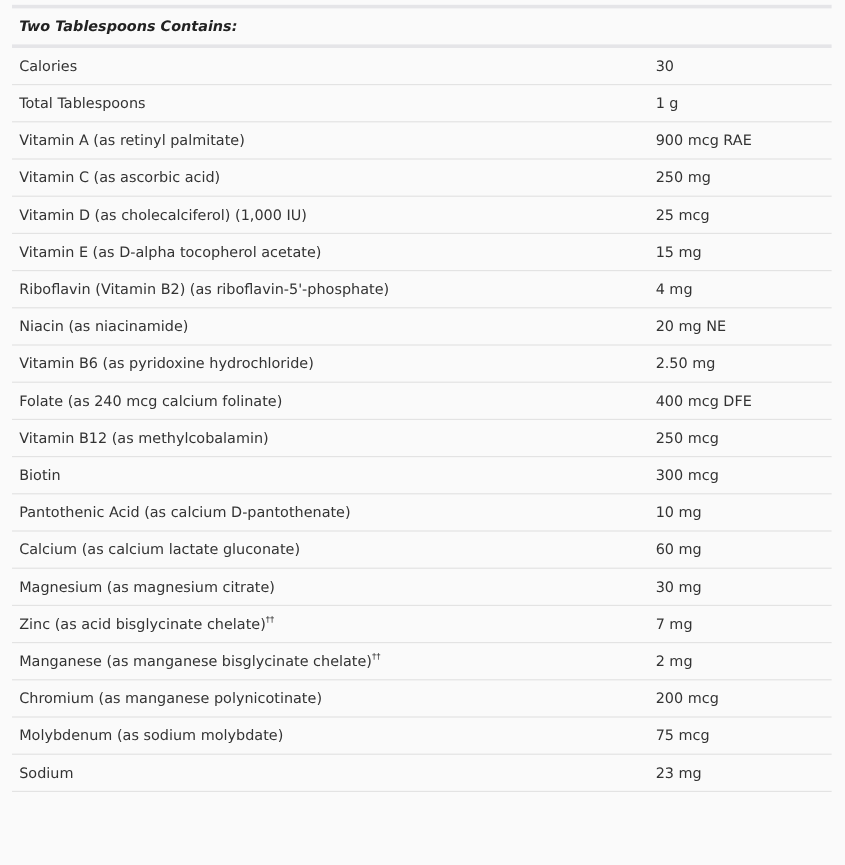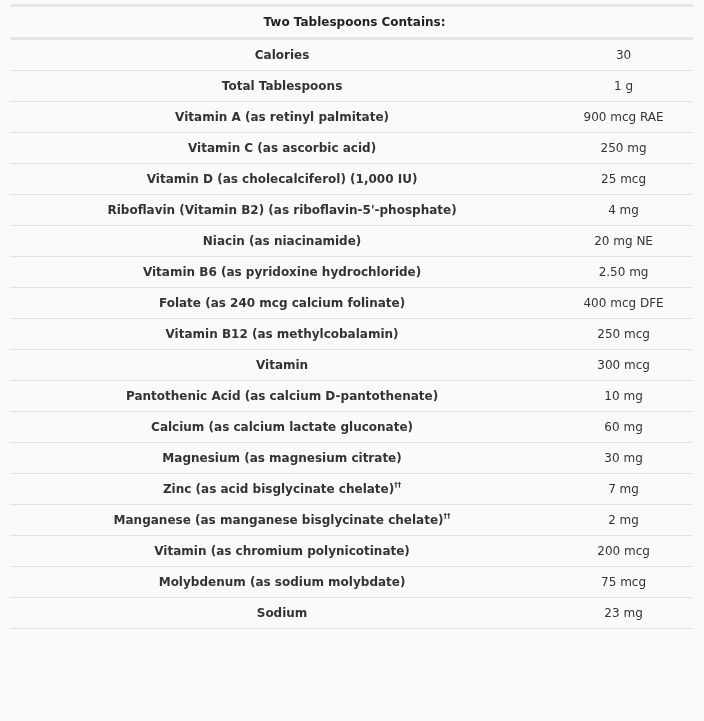--- a/index.html
+++ b/index.html
@@ -17,40 +17,40 @@
     }
     .facts-table {
       position: absolute;
       left: 10px;
       top: 4px;
       width: 683px;
       border-collapse: collapse;
       border-top: 3px solid #e5e5e8;
     }
     .facts-table th {
-      text-align: center;
+      text-align: left;
       font-weight: bold;
       font-size: 12px;
       height: 30px;
       padding: 0 0 0 6px;
       border-bottom: 3px solid #e5e5e8;
       color: #222222;
+      font-style: italic;
     }
     .facts-table td {
       height: 30px;
       padding: 0 6px;
       border-bottom: 1px solid #e3e3e3;
       white-space: nowrap;
     }
     .facts-table td.nutrient {
-      text-align: center;
-      font-weight: bold;
+      text-align: left;
     }
     .facts-table td.amount {
-      text-align: center;
+      text-align: left;
     }
     sup.mark {
       font-size: 7px;
       vertical-align: 6px;
       line-height: 0;
     }
   </style>
 </head>
 <body>
 
@@ -75,41 +75,45 @@
       </tr>
     <tr>
         <td class="nutrient"><span>Vitamin C (as ascorbic acid)</span><sup class="mark"></sup></td>
         <td class="amount">250 mg</td>
       </tr>
     <tr>
         <td class="nutrient"><span>Vitamin D (as cholecalciferol) (1,000 IU)</span><sup class="mark"></sup></td>
         <td class="amount">25 mcg</td>
       </tr>
     <tr>
+        <td class="nutrient"><span>Vitamin E (as D-alpha tocopherol acetate)</span><sup class="mark"></sup></td>
+        <td class="amount">15 mg</td>
+      </tr>
+    <tr>
         <td class="nutrient"><span>Riboflavin (Vitamin B2) (as riboflavin-5'-phosphate)</span><sup class="mark"></sup></td>
         <td class="amount">4 mg</td>
       </tr>
     <tr>
         <td class="nutrient"><span>Niacin (as niacinamide)</span><sup class="mark"></sup></td>
         <td class="amount">20 mg NE</td>
       </tr>
     <tr>
         <td class="nutrient"><span>Vitamin B6 (as pyridoxine hydrochloride)</span><sup class="mark"></sup></td>
         <td class="amount">2.50 mg</td>
       </tr>
     <tr>
         <td class="nutrient"><span>Folate (as 240 mcg calcium folinate)</span><sup class="mark"></sup></td>
         <td class="amount">400 mcg DFE</td>
       </tr>
     <tr>
         <td class="nutrient"><span>Vitamin B12 (as methylcobalamin)</span><sup class="mark"></sup></td>
         <td class="amount">250 mcg</td>
       </tr>
     <tr>
-        <td class="nutrient"><span>Vitamin</span><sup class="mark"></sup></td>
+        <td class="nutrient"><span>Biotin</span><sup class="mark"></sup></td>
         <td class="amount">300 mcg</td>
       </tr>
     <tr>
         <td class="nutrient"><span>Pantothenic Acid (as calcium D-pantothenate)</span><sup class="mark"></sup></td>
         <td class="amount">10 mg</td>
       </tr>
     <tr>
         <td class="nutrient"><span>Calcium (as calcium lactate gluconate)</span><sup class="mark"></sup></td>
         <td class="amount">60 mg</td>
       </tr>
@@ -119,21 +123,21 @@
       </tr>
     <tr>
         <td class="nutrient"><span>Zinc (as acid bisglycinate chelate)</span><sup class="mark">††</sup></td>
         <td class="amount">7 mg</td>
       </tr>
     <tr>
         <td class="nutrient"><span>Manganese (as manganese bisglycinate chelate)</span><sup class="mark">††</sup></td>
         <td class="amount">2 mg</td>
       </tr>
     <tr>
-        <td class="nutrient"><span>Vitamin (as chromium polynicotinate)</span><sup class="mark"></sup></td>
+        <td class="nutrient"><span>Chromium (as manganese polynicotinate)</span><sup class="mark"></sup></td>
         <td class="amount">200 mcg</td>
       </tr>
     <tr>
         <td class="nutrient"><span>Molybdenum (as sodium molybdate)</span><sup class="mark"></sup></td>
         <td class="amount">75 mcg</td>
       </tr>
     <tr>
         <td class="nutrient"><span>Sodium</span><sup class="mark"></sup></td>
         <td class="amount">23 mg</td>
       </tr>

